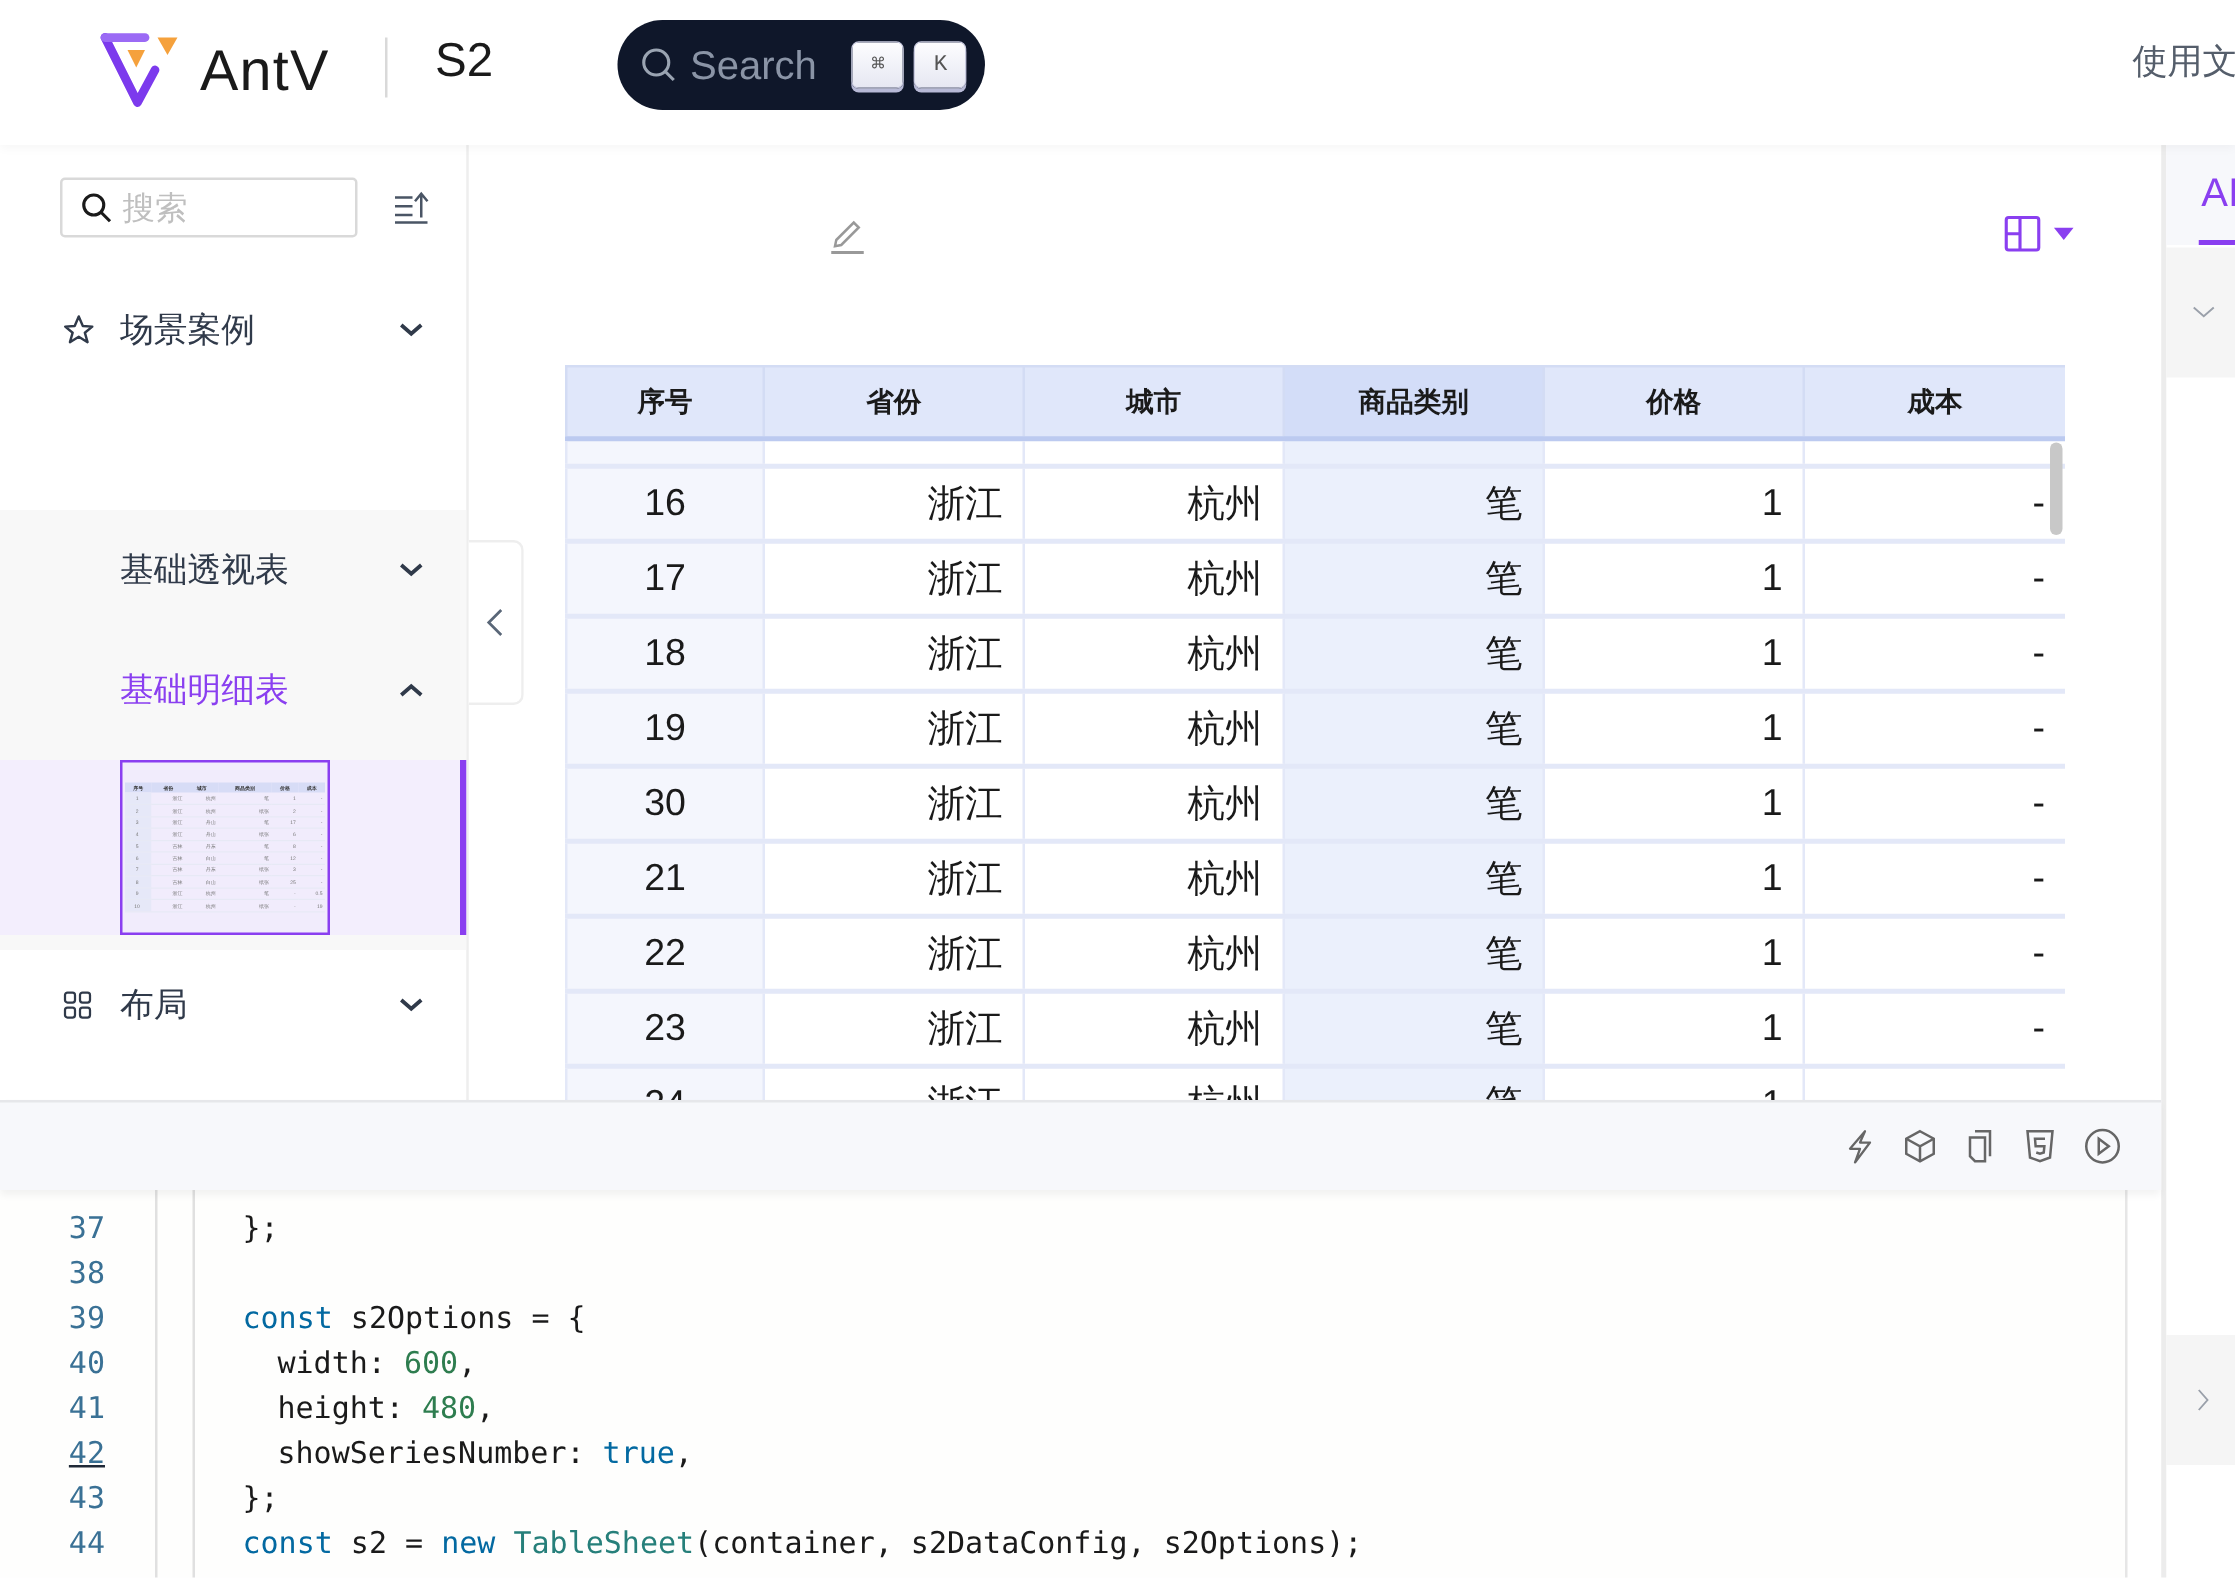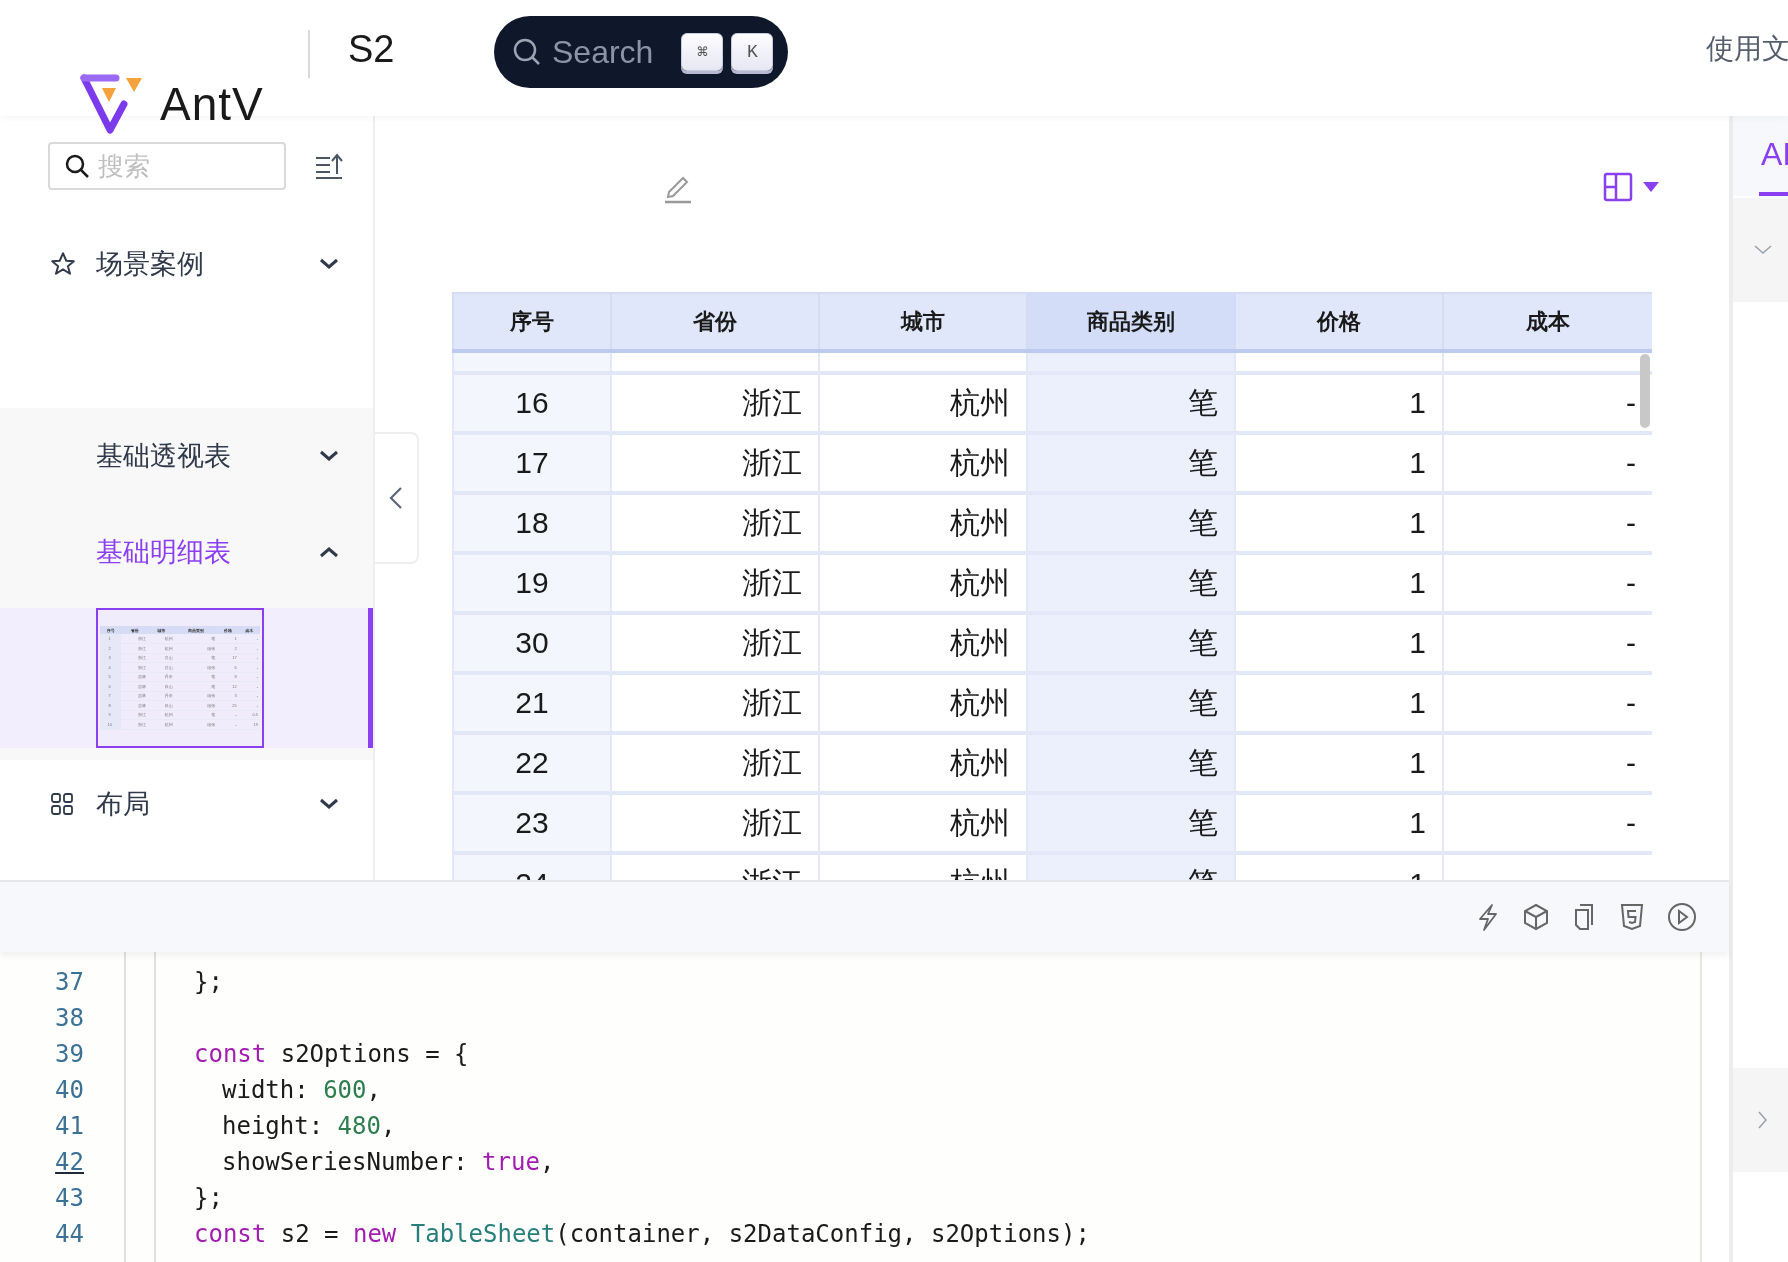--- a/index.html
+++ b/index.html
@@ -1,18 +1,18 @@
 <!DOCTYPE html>
 <html><head>
 <meta charset="utf-8">
 <style>
   * { box-sizing: border-box; margin: 0; padding: 0; }
   html, body { width: 1788px; height: 1262px; overflow: hidden; background: #fff; font-family: "Liberation Sans", "DejaVu Sans", sans-serif; color: #1f2937; }
   .header { position: absolute; left: 0; top: 0; width: 1788px; height: 116px; background: #fff; box-shadow: 0 2px 8px rgba(0,0,0,0.04); z-index: 5; }
-  .logo { position: absolute; left: 80px; top: 26px; display: flex; align-items: center; margin-top: 48px; }
+  .logo { position: absolute; left: 80px; top: 26px; display: flex; align-items: center; }
   .logo-text { font-size: 46px; color: #1a1a1a; margin-left: 14px; letter-spacing: 1px; }
   .logo-sep { position: absolute; left: 308px; top: 30px; width: 2px; height: 48px; background: #d9d9d9; }
   .product { position: absolute; left: 348px; top: 28px; font-size: 38px; color: #1a1a1a; }
   .search-pill { position: absolute; left: 494px; top: 16px; width: 294px; height: 72px; background: #0f172a; border-radius: 36px; display: flex; align-items: center; padding-left: 18px; }
   .search-pill .txt { font-size: 32px; color: #8a94a6; margin-left: 10px; }
   .kbd { width: 42px; height: 38px; border-radius: 6px; background: linear-gradient(#fdfdff, #e6e7f2); border: 1px solid #c9cbe0; box-shadow: 0 3px 0 #b7b9d6; display: flex; align-items: center; justify-content: center; font-size: 18px; color: #555; margin-left: 8px; font-family: "Liberation Mono", monospace; }
   .kbd.first { margin-left: 28px; }
   .top-link { position: absolute; left: 1706px; top: 30px; font-size: 28px; color: #555e6b; white-space: nowrap; }
 
   .sidebar { position: absolute; left: 0; top: 116px; width: 375px; height: 764px; background: #fff; border-right: 2px solid #eeeeee; }
@@ -52,21 +52,21 @@
 
   .toolbar { position: absolute; left: 0; top: 880px; width: 1729px; height: 72px; background: #f7f8fb; border-top: 2px solid #e6e7ea; box-shadow: 0 4px 6px rgba(0,0,0,0.05); display: flex; justify-content: flex-end; align-items: center; padding-right: 32px; gap: 22px; z-index: 4; }
   .toolbar .tb { width: 26px; height: 28px; display: flex; align-items: center; justify-content: center; }
 
   .editor { position: absolute; left: 0; top: 952px; width: 1700px; height: 310px; background: #fefefd; font-family: "DejaVu Sans Mono", "Liberation Mono", monospace; font-size: 24px; }
   .gutter-line { position: absolute; left: 124px; top: 0; width: 2px; height: 310px; background: #e0e0e0; }
   .gutter-line2 { position: absolute; left: 154px; top: 0; width: 2px; height: 310px; background: #e0e0e0; }
   .code-line { position: absolute; left: 0; height: 36px; display: flex; align-items: center; white-space: pre; margin-left: 12px; }
   .code-line .ln { width: 72px; text-align: right; color: #3a7195; padding-right: 0; }
   .code-line .code { position: absolute; left: 182px; color: #1a1a1a; }
-  .kw { color: #a21caf; }
+  .kw { color: #0369a1; }
   .num { color: #2e7d4f; }
   .cls { color: #267f7a; }
   .edit-border { position: absolute; left: 1700px; top: 952px; width: 2px; height: 310px; background: #e6e6e6; }
 
   .right-panel { position: absolute; left: 1729px; top: 116px; width: 59px; height: 1146px; background: #fff; border-left: 4px solid #ececec; }
   .rp-tab { position: absolute; left: 0; top: 0; width: 59px; height: 80px; background: #f7f8fb; }
   .rp-tab .t { position: absolute; left: 28px; top: 20px; font-size: 32px; color: #8a3ff0; }
   .rp-tab .ul { position: absolute; left: 26px; top: 76px; width: 40px; height: 4px; background: #8a3ff0; }
   .rp-sec { position: absolute; left: 0; width: 59px; height: 104px; background: #f5f5f5; display: flex; align-items: center; justify-content: center; color: #9aa0aa; font-size: 22px; }
 </style>

